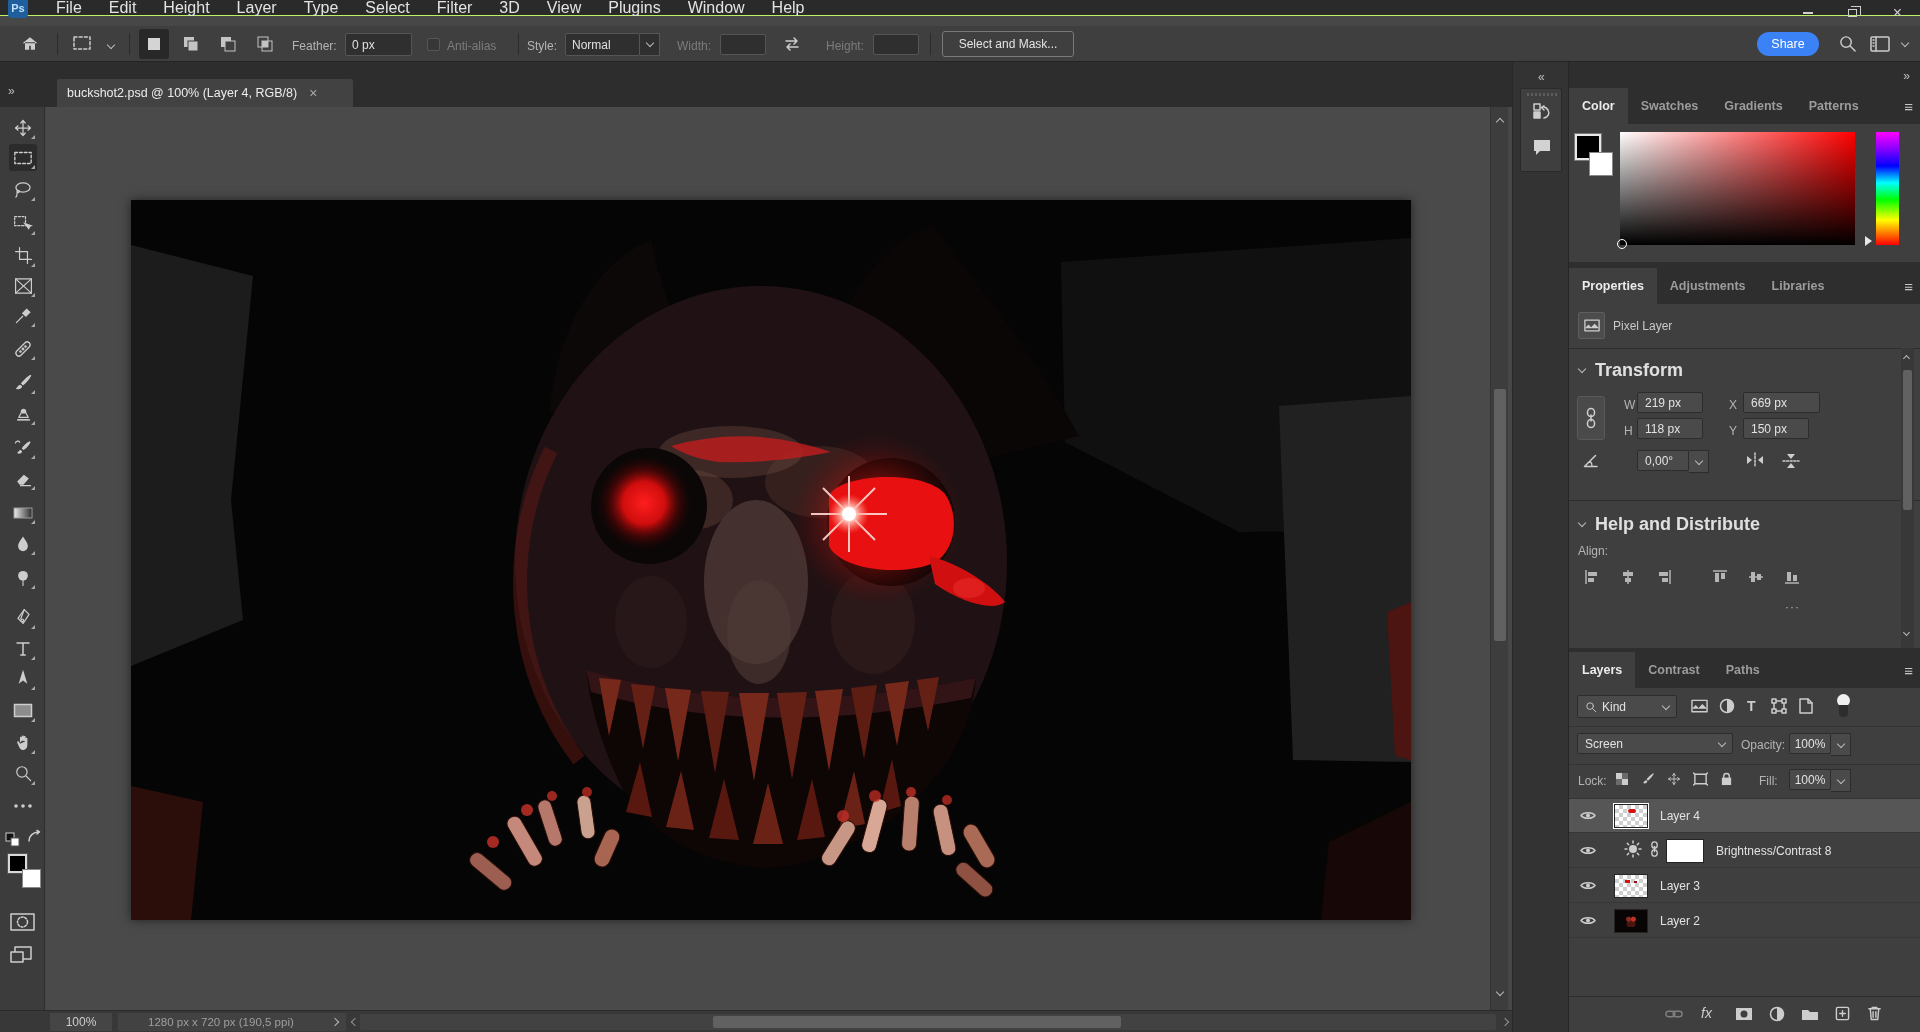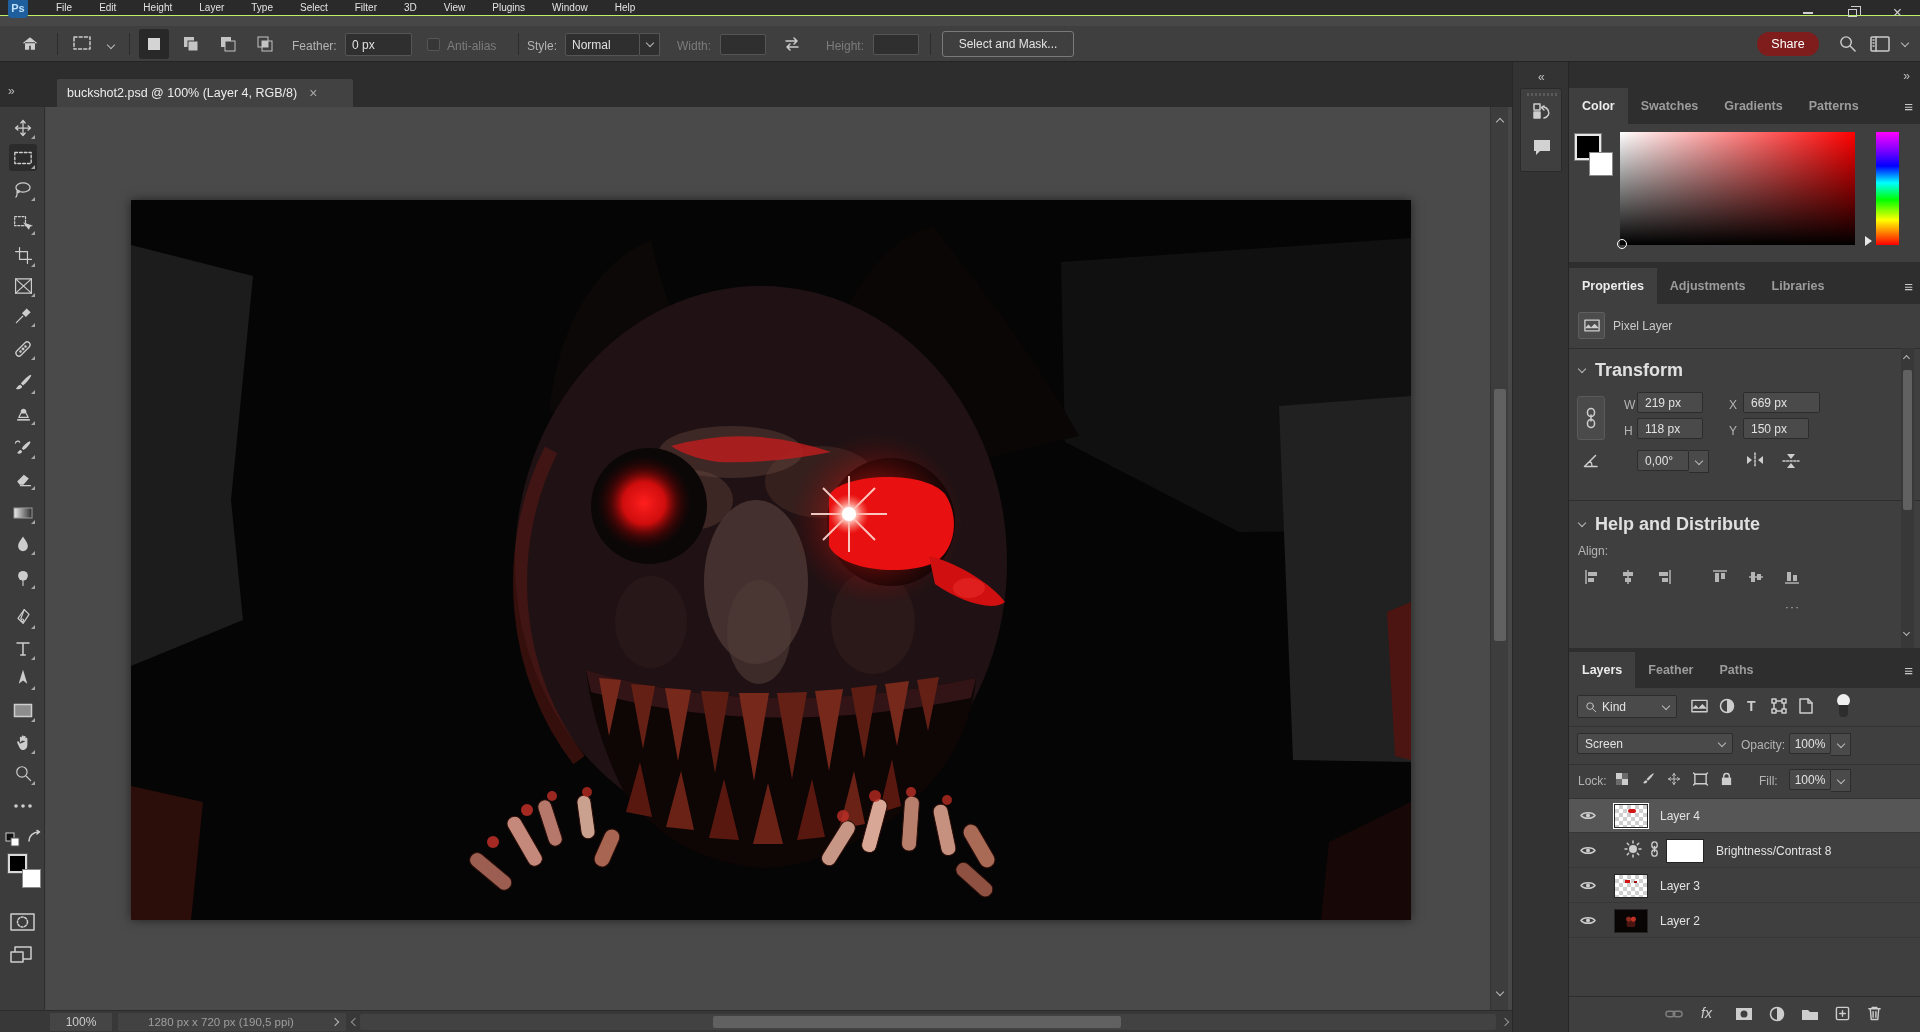--- a/index.html
+++ b/index.html
@@ -5,21 +5,21 @@
   html,body{margin:0;padding:0;background:#1e1e1e;}
   *{box-sizing:border-box;}
   #screen{position:relative;width:1920px;height:1032px;overflow:hidden;
     font-family:"Liberation Sans",sans-serif;font-size:12px;color:#d6d6d6;
     background:#474747;-webkit-font-smoothing:antialiased;}
   .abs{position:absolute;}
   
   #menubar{left:0;top:0;width:1920px;height:16px;background:#2a2a2a;border-bottom:1px solid #bef264;display:flex;align-items:center;}
   .pslogo{width:20px;height:20px;margin-left:8px;border-radius:4px;background:#1f5f9e;color:#bfe0ff;
     font-weight:bold;font-size:11px;display:flex;align-items:center;justify-content:center;}
-  .menus{display:flex;gap:27px;margin-left:28px;font-size:10px;color:#e3e3e3;}
+  .menus{display:flex;gap:27px;margin-left:28px;font-size:16px;color:#e3e3e3;}
   .menus span{cursor:default;}
   .winctrl{position:absolute;right:0;top:0;height:25px;display:flex;}
   .wc{width:45px;height:25px;display:flex;align-items:center;justify-content:center;color:#cfcfcf;}
   .wc .bar{width:10px;height:2px;background:#cfcfcf;}
   .wc .box{width:9px;height:8px;border:1px solid #cfcfcf;position:relative;}
   .wc .box::after{content:"";position:absolute;left:2px;top:-4px;width:9px;height:8px;border:1px solid #cfcfcf;border-bottom:none;border-left:none;}
   
   #optionsbar{left:0;top:26px;width:1920px;height:36px;background:#3f3f3f;border-bottom:1px solid #242424;}
   .sep{position:absolute;top:7px;width:1px;height:22px;background:#2c2c2c;}
   .obicon{position:absolute;display:flex;align-items:center;justify-content:center;}
@@ -27,21 +27,21 @@
   .lbl{color:#b4b4b4;font-size:12px;}
   .lbl.dis{color:#7c7c7c;}
   .modebtn{position:absolute;top:3px;width:30px;height:30px;display:flex;align-items:center;justify-content:center;border-radius:3px;}
   .modebtn.sel{background:#282828;}
   .chv{display:inline-block;width:6px;height:6px;border-right:1.5px solid #b9b9b9;border-bottom:1.5px solid #b9b9b9;}
   .chv.down{transform:rotate(45deg);}
   .chv.up{transform:rotate(-135deg);}
   .chv.left{transform:rotate(135deg);}
   .chv.right{transform:rotate(-45deg);}
   .btn-outline{border:1px solid #7a7a7a;border-radius:3px;color:#e3e3e3;display:flex;align-items:center;justify-content:center;background:transparent;font-size:12px;}
-  .share{background:#7f1d1d;color:#fff;border-radius:12px;font-size:12.5px;display:flex;align-items:center;justify-content:center;}
+  .share{background:#3b82f6;color:#fff;border-radius:12px;font-size:12.5px;display:flex;align-items:center;justify-content:center;}
   
   #tabstrip{left:0;top:62px;width:1512px;height:45px;background:#2d2d2d;}
   .doctab{position:absolute;left:57px;top:17px;width:296px;height:28px;background:#424242;display:flex;align-items:center;
     font-size:12.5px;color:#ececec;padding:0 10px;border-radius:2px 2px 0 0;}
   .doctab .close{margin-left:12px;color:#aaa;font-size:14px;}
   
   #toolbar{left:0;top:107px;width:45px;height:903px;background:#3c3c3c;border-right:1px solid #2e2e2e;}
   .tool{position:absolute;left:9px;width:28px;height:27px;display:flex;align-items:center;justify-content:center;border-radius:3px;}
   .tool.sel{background:#2b2b2b;}
   .tool::after{content:"";position:absolute;right:2px;bottom:2px;border-left:4px solid transparent;border-bottom:4px solid #a8a8a8;}
@@ -650,21 +650,21 @@
 
       <div class="abs" style="left:332px;top:44px;width:13px;height:300px;background:#383838;">
         <span class="chv up abs" style="left:3px;top:8px;width:5px;height:5px;"></span>
         <div class="thumb" style="left:2px;top:22px;width:9px;height:140px;"></div>
         <span class="chv down abs" style="left:3px;top:282px;width:5px;height:5px;"></span>
       </div>
     </div>
 
     <div class="ptabs" style="top:590px;">
       <div class="ptab active">Layers</div>
-      <div class="ptab">Feather</div>
+      <div class="ptab">Contrast</div>
       <div class="ptab">Paths</div>
       <span class="burger" style="top:10px;">≡</span>
     </div>
     <div class="pbody" style="top:626px;height:344px;">
 
       <div class="pfield" style="left:8px;top:7px;width:100px;height:23px;gap:5px;">
         <svg class="ic" width="12" height="12" viewBox="0 0 20 20">
             <circle cx="8.5" cy="8.5" r="5.5"></circle>
             <path d="M13 13l5 5"></path>
           </svg>

